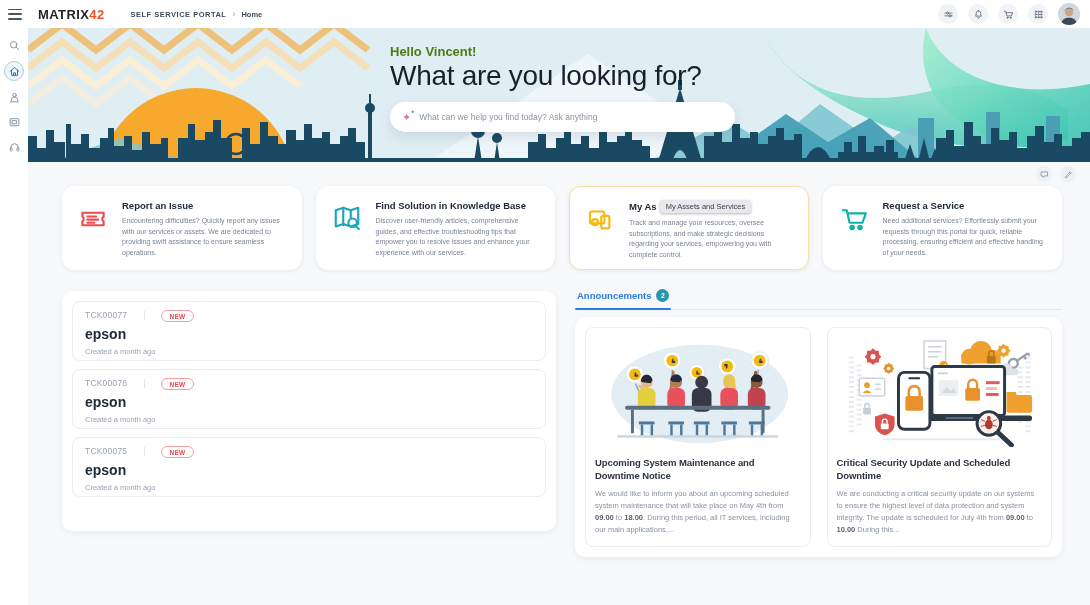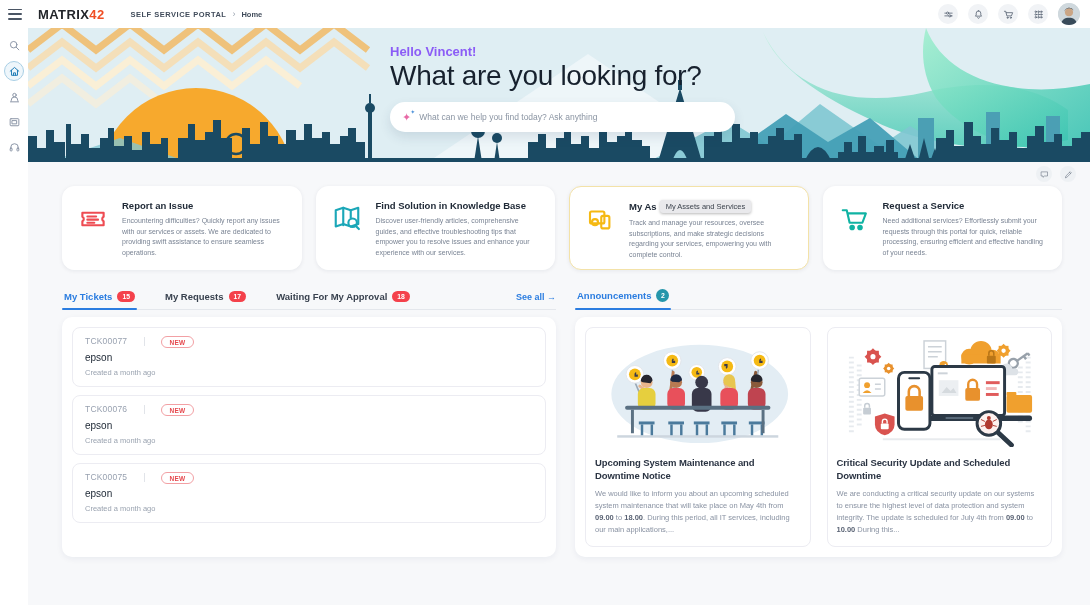--- a/index.html
+++ b/index.html
@@ -30,21 +30,21 @@
   .sb-icon.active { width:20px; height:20px; border-radius:50%; background:#eef6fb; border:1px solid #a9cfe5; }
   .sb-icon.active svg { stroke:#1d7ab5; }
 
   
   .main { position:absolute; top:28px; left:28px; right:0; bottom:0; background:#f7f8fa; overflow:hidden; }
 
   
   .hero { position:relative; height:134px; background:#dfeef3; overflow:hidden; }
   .hero svg.bg { position:absolute; inset:0; width:100%; height:100%; }
   .hero-content { position:absolute; left:362px; top:16px; z-index:2; }
-  .hero-greeting { font-size:13px; font-weight:700; color:#8b5cf6; }
+  .hero-greeting { font-size:13px; font-weight:700; color:#4d7c0f; }
   .hero-headline { font-size:28px; font-weight:500; color:#17212e; letter-spacing:-.3px; margin-top:1px; }
   .searchbar { margin-top:10px; width:345px; height:30px; background:#fff; border-radius:15px; box-shadow:0 5px 12px rgba(30,60,90,.12); display:flex; align-items:center; padding:0 12px; gap:8px; }
   .sparkle { font-size:11px; color:#e86aa6; line-height:1; position:relative; }
   .sparkle i { font-style:normal; font-size:6px; color:#4a90d9; position:absolute; top:-3px; right:-4px; }
   .searchbar input { flex:1; border:none; outline:none; background:transparent; font-family:"Liberation Sans",sans-serif; font-size:8.5px; color:#46505e; }
   .searchbar input::placeholder { color:#8b95a3; }
 
   
   .page-actions { height:24px; display:flex; align-items:center; justify-content:flex-end; gap:8px; padding-right:14px; }
   .pa-icon { width:16px; height:16px; border-radius:50%; background:#eef1f4; border:none; display:flex; align-items:center; justify-content:center; cursor:pointer; }
@@ -72,21 +72,21 @@
   .badge-red { background:#f4414b; color:#fff; font-size:6.8px; font-weight:700; border-radius:8px; padding:2px 5px; min-width:14px; text-align:center; }
   .badge-teal { background:#2596ab; color:#fff; font-size:6.8px; font-weight:700; border-radius:50%; width:13px; height:13px; display:flex; align-items:center; justify-content:center; }
   .see-all { margin-left:auto; border:none; background:none; color:#2b7de0; font-size:9px; font-weight:600; cursor:pointer; padding-bottom:7px; }
 
   .panel { background:#fff; border-radius:10px; box-shadow:0 2px 6px rgba(20,40,80,.06); margin-top:7px; height:240px; padding:10px; }
   .ticket-card { border:1px solid #ececf2; border-radius:8px; padding:8px 12px; height:60px; margin-bottom:8px; cursor:pointer; background:#fff; }
   .tk-row1 { display:flex; align-items:flex-start; gap:16px; }
   .tk-id { font-size:8.5px; color:#98a1b0; letter-spacing:.2px; }
   .tk-div { font-size:8.5px; color:#d5dae0; }
   .tk-new { font-size:6.5px; font-weight:800; color:#e5484d; border:1px solid #f2a0a4; border-radius:9px; padding:1.5px 7px; letter-spacing:.3px; }
-  .tk-title { font-size:10px; font-weight:400; color:#212b38; margin-top:4px; }
+  .tk-title { font-size:14px; font-weight:700; color:#212b38; margin-top:4px; }
   .tk-created { font-size:7.5px; color:#9aa3b0; margin-top:5px; }
 
   .ann-panel { display:flex; gap:16px; }
   .ann-card { flex:1; border:1px solid #ececf2; border-radius:8px; padding:9px; cursor:pointer; background:#fff; }
   .ann-img { height:110px; border-radius:4px; overflow:hidden; background:#fff; }
   .ann-img svg { width:100%; height:110px; display:block; }
   .ann-title { margin-top:9px; font-size:9.5px; font-weight:700; color:#2b3443; line-height:1.4; letter-spacing:-.1px; }
   .ann-body { margin-top:5px; font-size:7.5px; color:#8a93a3; line-height:1.6; }
   .ann-body b { color:#5a6374; }
 </style>
@@ -417,35 +417,20 @@
               <span>Request a Service</span>
             </div>
           <div class="qc-desc">Need additional services? Effortlessly submit your requests through this portal for quick, reliable processing, ensuring efficient and effective handling of your needs.</div>
         </div>
       </div>
     </section>
 
     <section class="columns">
 
       <div class="col-tickets">
-        <div class="tabrow">
-          <button class="tab active">
-            <span class="tlabel">My Tickets</span>
-            <span class="badge-red">15</span>
-          </button>
-          <button class="tab">
-            <span class="tlabel">My Requests</span>
-            <span class="badge-red">17</span>
-          </button>
-          <button class="tab">
-            <span class="tlabel">Waiting For My Approval</span>
-            <span class="badge-red">18</span>
-          </button>
-          <button class="see-all">See all →</button>
-        </div>
         <div class="panel">
           <div class="ticket-card">
             <div class="tk-row1">
               <span class="tk-id">TCK00077</span>
               <span class="tk-div">|</span>
               <span class="tk-new">NEW</span>
             </div>
             <div class="tk-title">epson</div>
             <div class="tk-created">Created a month ago</div>
           </div>

